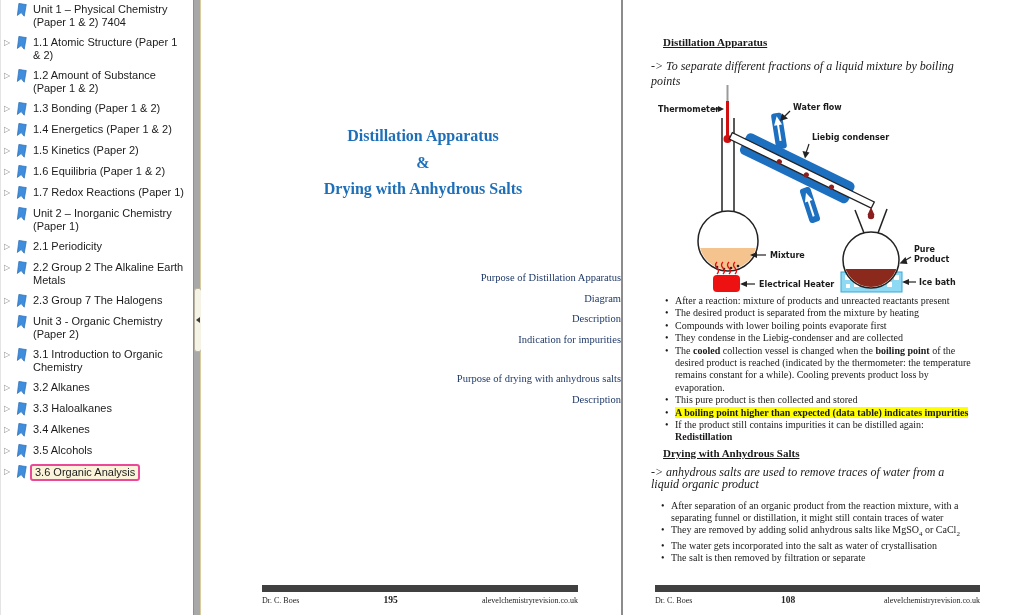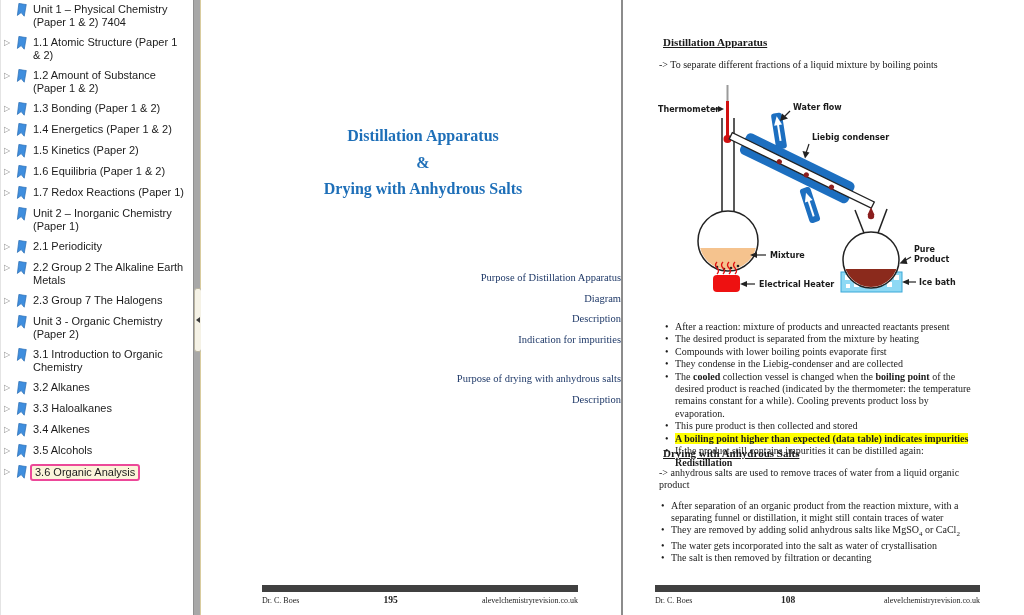--- a/index.html
+++ b/index.html
@@ -39,28 +39,28 @@
   #toc2{top:369px;}
   .pfooter{position:absolute;top:585px;border-top:7px solid #404040;padding-top:3px;display:flex;justify-content:space-between;align-items:baseline;font-size:8px;color:#222;}
   #page-left .pfooter{left:37px;right:43px;}
   #page-right .pfooter{left:32px;right:46px;}
   .pnum{font-weight:bold;font-size:9.5px;}
 
   
   .sec-head{position:absolute;left:40px;font-size:11px;font-weight:bold;text-decoration:underline;}
   #s1-head{top:36px;}
   #s2-head{top:447px;}
-  .intro{position:absolute;left:36px;font-size:10px;}
+  .intro{position:absolute;left:28px;font-size:12px;font-style:italic;}
   #s1-intro{top:59px;width:330px;}
   #s2-intro{top:467px;width:322px;line-height:11.8px;}
   #diagram{position:absolute;left:35px;top:85px;}
   ul.bul{list-style:none;margin:0;padding:0;position:absolute;}
   ul.bul li{position:relative;padding-left:12px;font-size:10px;}
   ul.bul li::before{content:"•";position:absolute;left:2px;top:0;}
-  #bullets1{left:40px;top:321px;width:318px;}
+  #bullets1{left:40px;top:295px;width:318px;}
   #bullets1 li{line-height:12.4px;}
   #bullets2{left:36px;top:500px;width:312px;font-family:Liberation Serif, serif;}
   #bullets2 li{line-height:11.8px;}
   .b{font-weight:bold;}
   .hl{background:#ffff00;font-weight:bold;}
   sub{font-size:7px;}
 
   
   .dlab{font-family:"DejaVu Sans",sans-serif;font-size:8px;font-weight:bold;fill:#1a1a1a;}
 </style>
@@ -351,21 +351,21 @@
         <li><span>If the product still contains impurities it can be distilled again: </span><span class="b">Redistillation</span></li>
       </ul>
 
       <div class="sec-head" id="s2-head">Drying with Anhydrous Salts</div>
       <div class="intro" id="s2-intro">-&gt; anhydrous salts are used to remove traces of water from a liquid organic product</div>
 
       <ul class="bul" id="bullets2">
         <li><span>After separation of an organic product from the reaction mixture, with a separating funnel or distillation, it might still contain traces of water</span></li>
         <li><span>They are removed by adding solid anhydrous salts like MgSO</span><sub>4</sub><span> or CaCl</span><sub>2</sub></li>
         <li><span>The water gets incorporated into the salt as water of crystallisation</span></li>
-        <li><span>The salt is then removed by filtration or decanting</span></li>
+        <li><span>The salt is then removed by filtration or separate</span></li>
       </ul>
 
       <div class="pfooter">
         <span>Dr. C. Boes</span>
         <span class="pnum">108</span>
         <span>alevelchemistryrevision.co.uk</span>
       </div>
     </div>
 
   </div>

